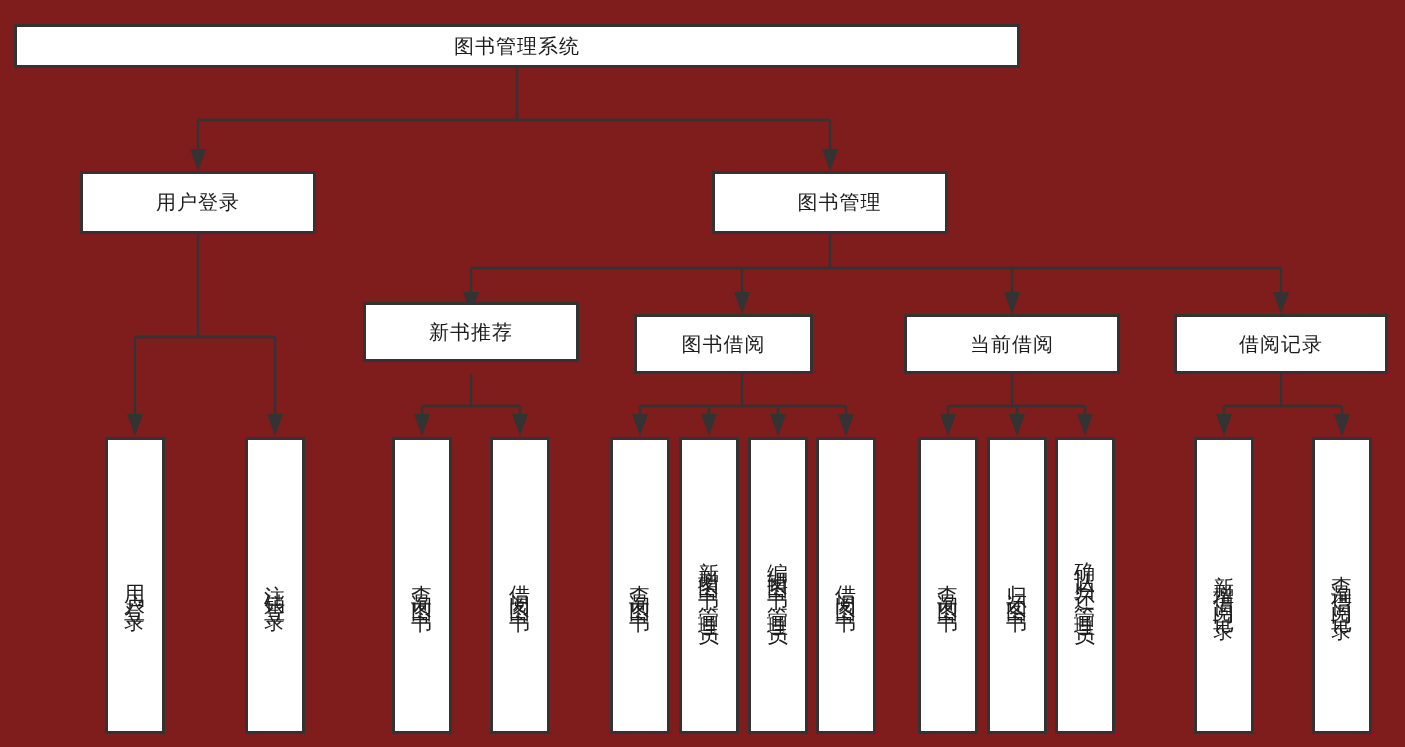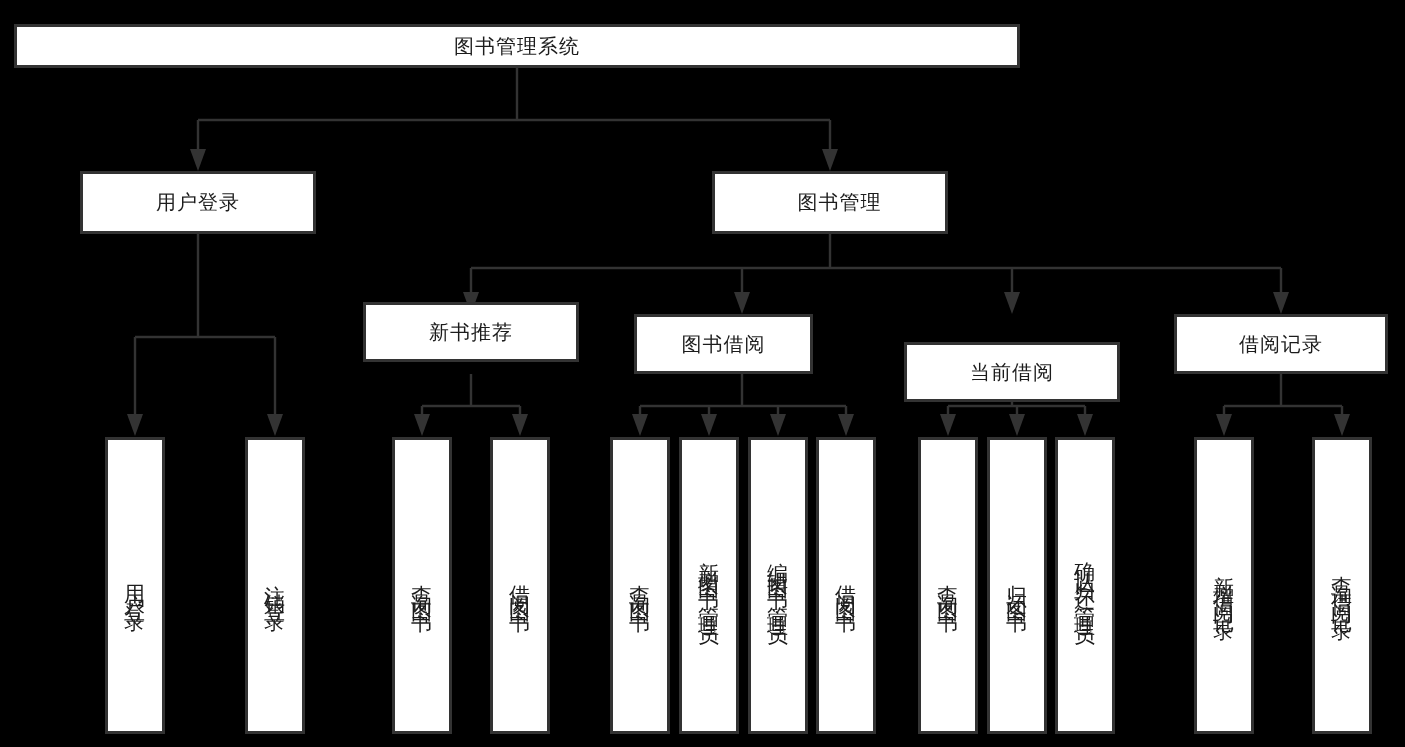--- a/index.html
+++ b/index.html
@@ -1,19 +1,19 @@
 <!DOCTYPE html>
 <html><head>
 <meta charset="utf-8">
 <style>
   html,body{margin:0;padding:0;background:#ffffff;}
   #canvas{
     position:relative;
     width:1405px;height:747px;
-    background:#000000;
+    background:#7f1d1d;
     font-family:"Liberation Sans","DejaVu Sans",sans-serif;
     overflow:hidden;
   }
   #wires{position:absolute;left:0;top:0;width:1405px;height:747px;pointer-events:none;}
   .node{
     position:absolute;
     box-sizing:border-box;
     background:#ffffff;
     border:3px solid #333333;
     display:flex;
@@ -111,21 +111,21 @@
       <polygon points="1342,436 1334,414 1350,414"></polygon>
   </svg>
 
   <div class="node h-node" style="left:14px;top:24px;width:1006px;height:44px;">图书管理系统</div>
 
   <div class="node h-node" style="left:80px;top:171px;width:236px;height:63px;">用户登录</div>
   <div class="node h-node" style="left:712px;top:171px;width:236px;height:63px;padding-left:19px;">图书管理</div>
 
   <div class="node h-node" style="left:363px;top:302px;width:216px;height:60px;">新书推荐</div>
   <div class="node h-node" style="left:634px;top:314px;width:179px;height:60px;">图书借阅</div>
-  <div class="node h-node" style="left:904px;top:314px;width:216px;height:60px;margin-top:28px;">当前借阅</div>
+  <div class="node h-node" style="left:904px;top:314px;width:216px;height:60px;">当前借阅</div>
   <div class="node h-node" style="left:1174px;top:314px;width:214px;height:60px;">借阅记录</div>
 
   <div class="node v-node" style="left:105px;top:437px;width:60px;height:297px;">用户登录</div>
   <div class="node v-node" style="left:245px;top:437px;width:60px;height:297px;">注销登录</div>
 
   <div class="node v-node" style="left:392px;top:437px;width:60px;height:297px;">查询图书</div>
   <div class="node v-node" style="left:490px;top:437px;width:60px;height:297px;">借阅图书</div>
 
   <div class="node v-node" style="left:610px;top:437px;width:60px;height:297px;">查询图书</div>
   <div class="node v-node" style="left:679px;top:437px;width:60px;height:297px;">新增图书（管理员）</div>

